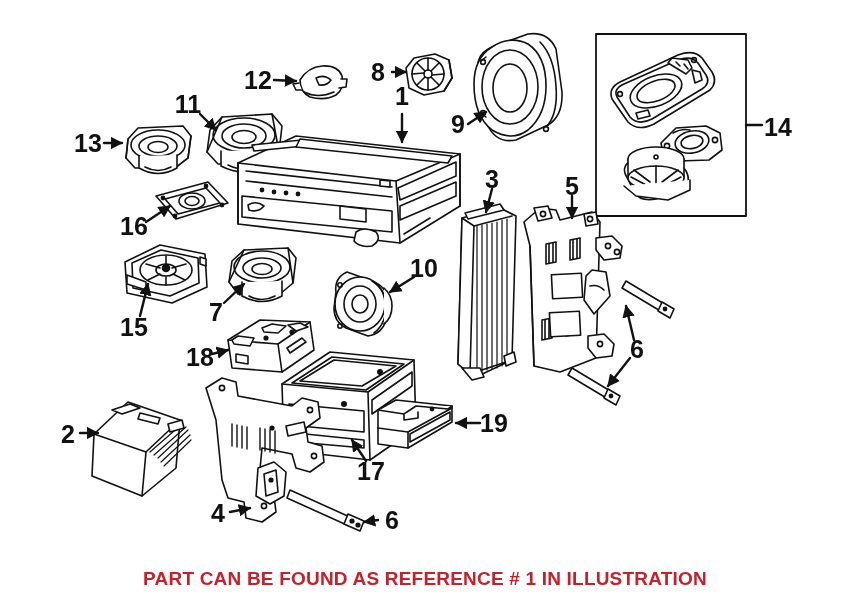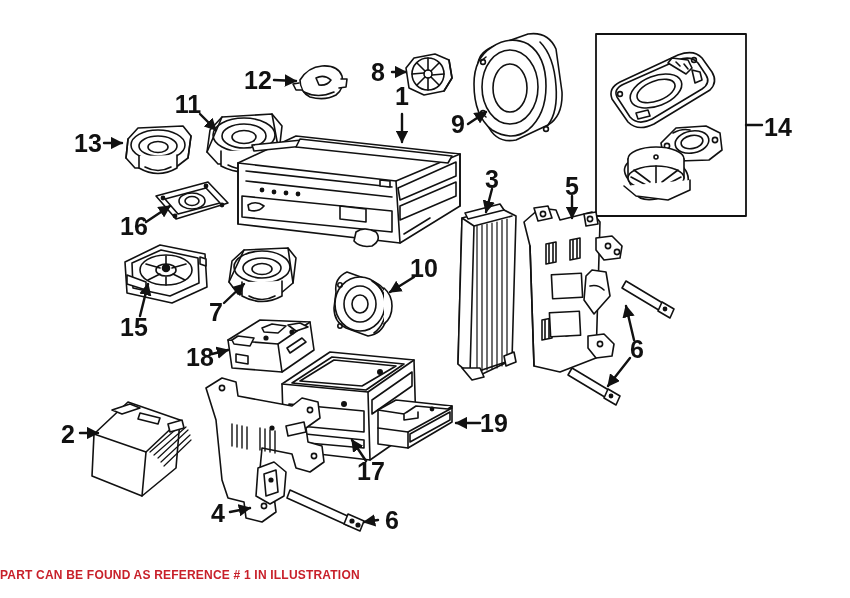--- a/index.html
+++ b/index.html
@@ -6,23 +6,24 @@
   html,body{margin:0;padding:0;background:#ffffff;}
   body{
     width:850px;height:598px;overflow:hidden;
     font-family:"Liberation Sans",sans-serif;
     position:relative;
   }
   #stage{position:relative;width:850px;height:598px;background:#ffffff;}
   #diagram{position:absolute;left:0;top:0;width:850px;height:560px;}
   .caption{
     position:absolute;left:0;top:568px;width:850px;
+    text-align:center;
     font-family:"Liberation Sans",sans-serif;
     font-weight:bold;
-    font-size:12px;
+    font-size:19px;
     letter-spacing:0.2px;
     color:#c8202a;
   }
   svg text.lbl{
     font-family:"Liberation Sans",sans-serif;
     font-weight:bold;
     fill:#111111;
   }
 </style>
 </head>

